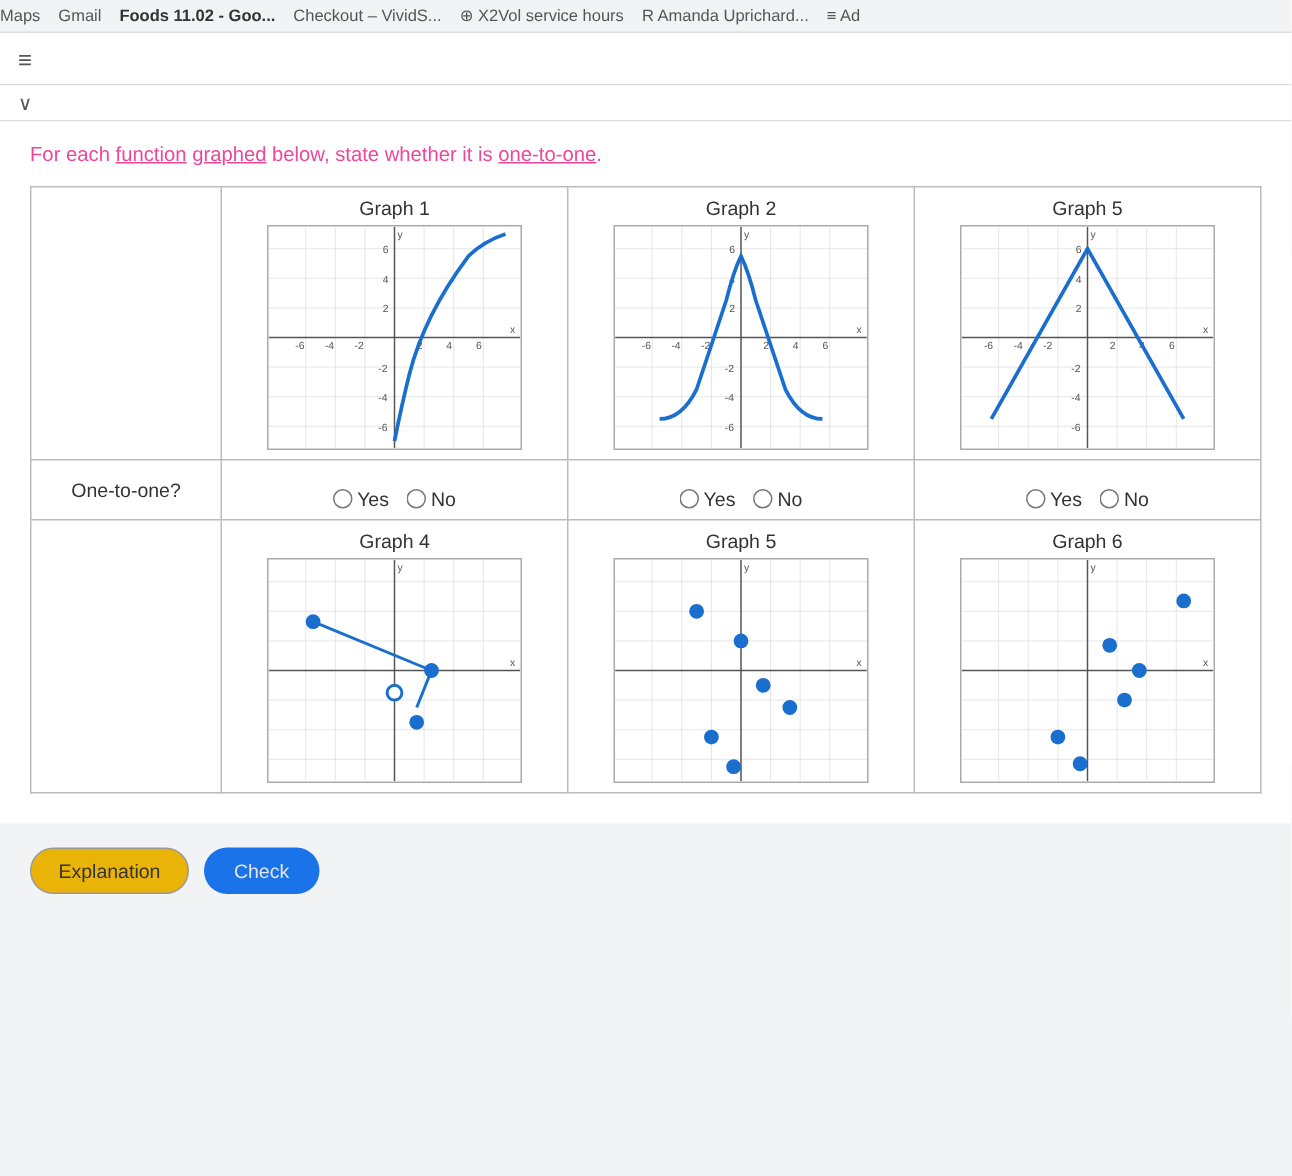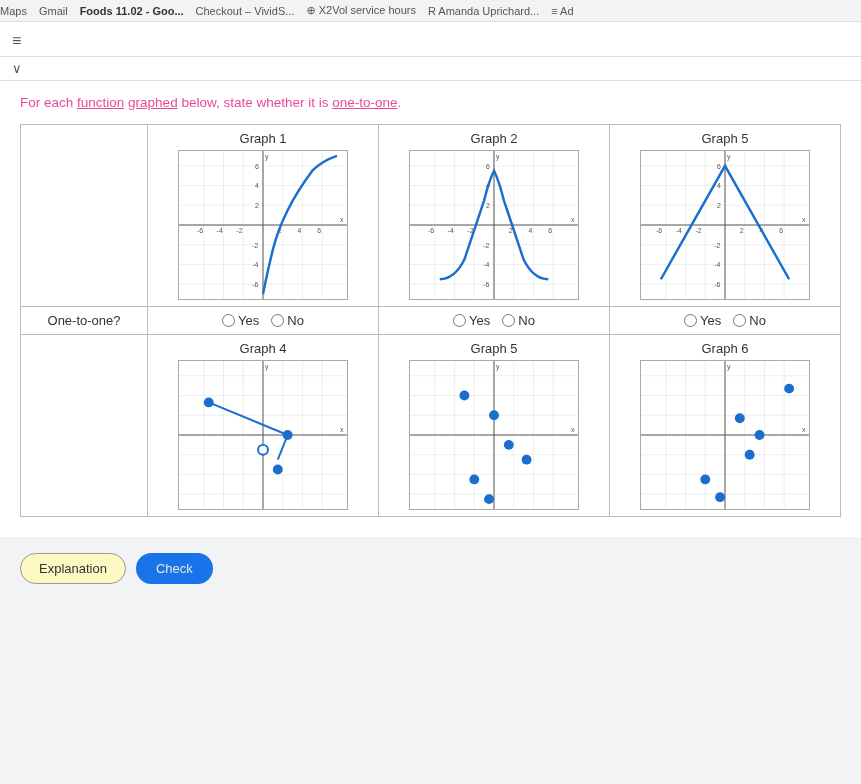--- a/index.html
+++ b/index.html
@@ -98,41 +98,42 @@
     .graph-container svg {
       width: 100%;
       height: 100%;
     }
     .radio-group {
       display: flex;
       gap: 12px;
       justify-content: center;
       align-items: flex-start;
       font-size: 13px;
+      margin-top: 12px;
     }
     .radio-group label {
       display: flex;
       align-items: center;
       gap: 3px;
       cursor: pointer;
     }
     .radio-group input[type="radio"] {
       cursor: pointer;
     }
 
     .bottom-buttons {
       display: flex;
       gap: 10px;
       margin-top: 16px;
       padding: 0 20px;
     }
     .btn-explanation {
       padding: 7px 18px;
       border: 1px solid #999;
-      background: #fef9c3;
+      background: #eab308;
       border-radius: 20px;
       font-size: 13px;
       cursor: pointer;
       color: #333;
     }
     .btn-check {
       padding: 7px 20px;
       border: none;
       background: #1a73e8;
       color: #e5e5e5;

